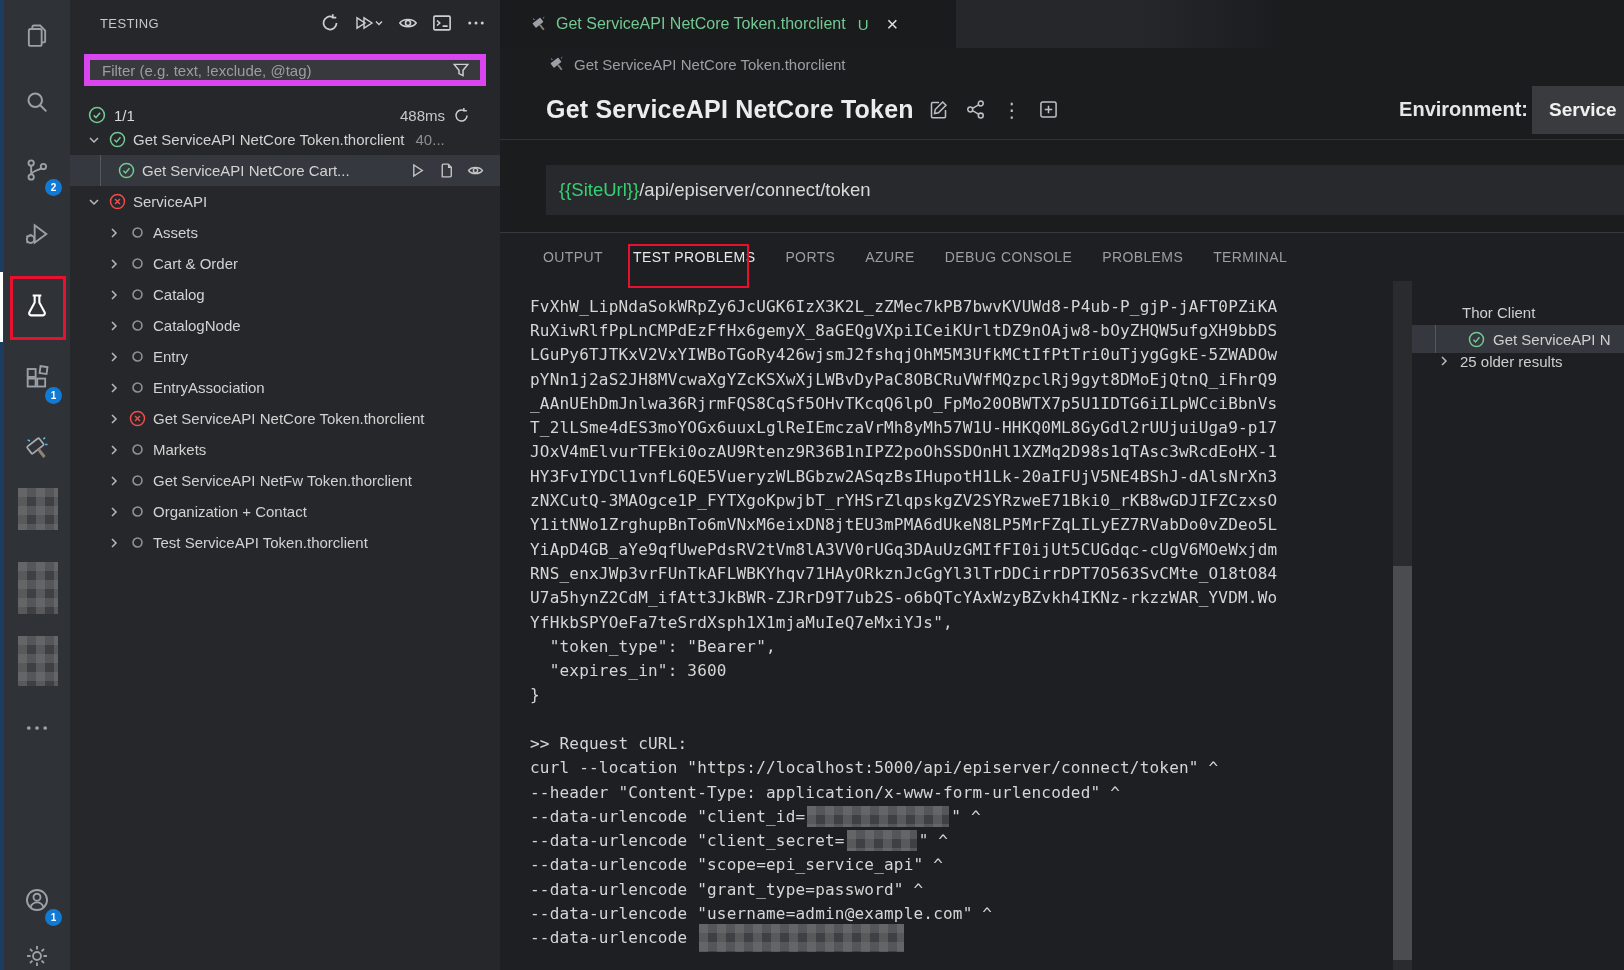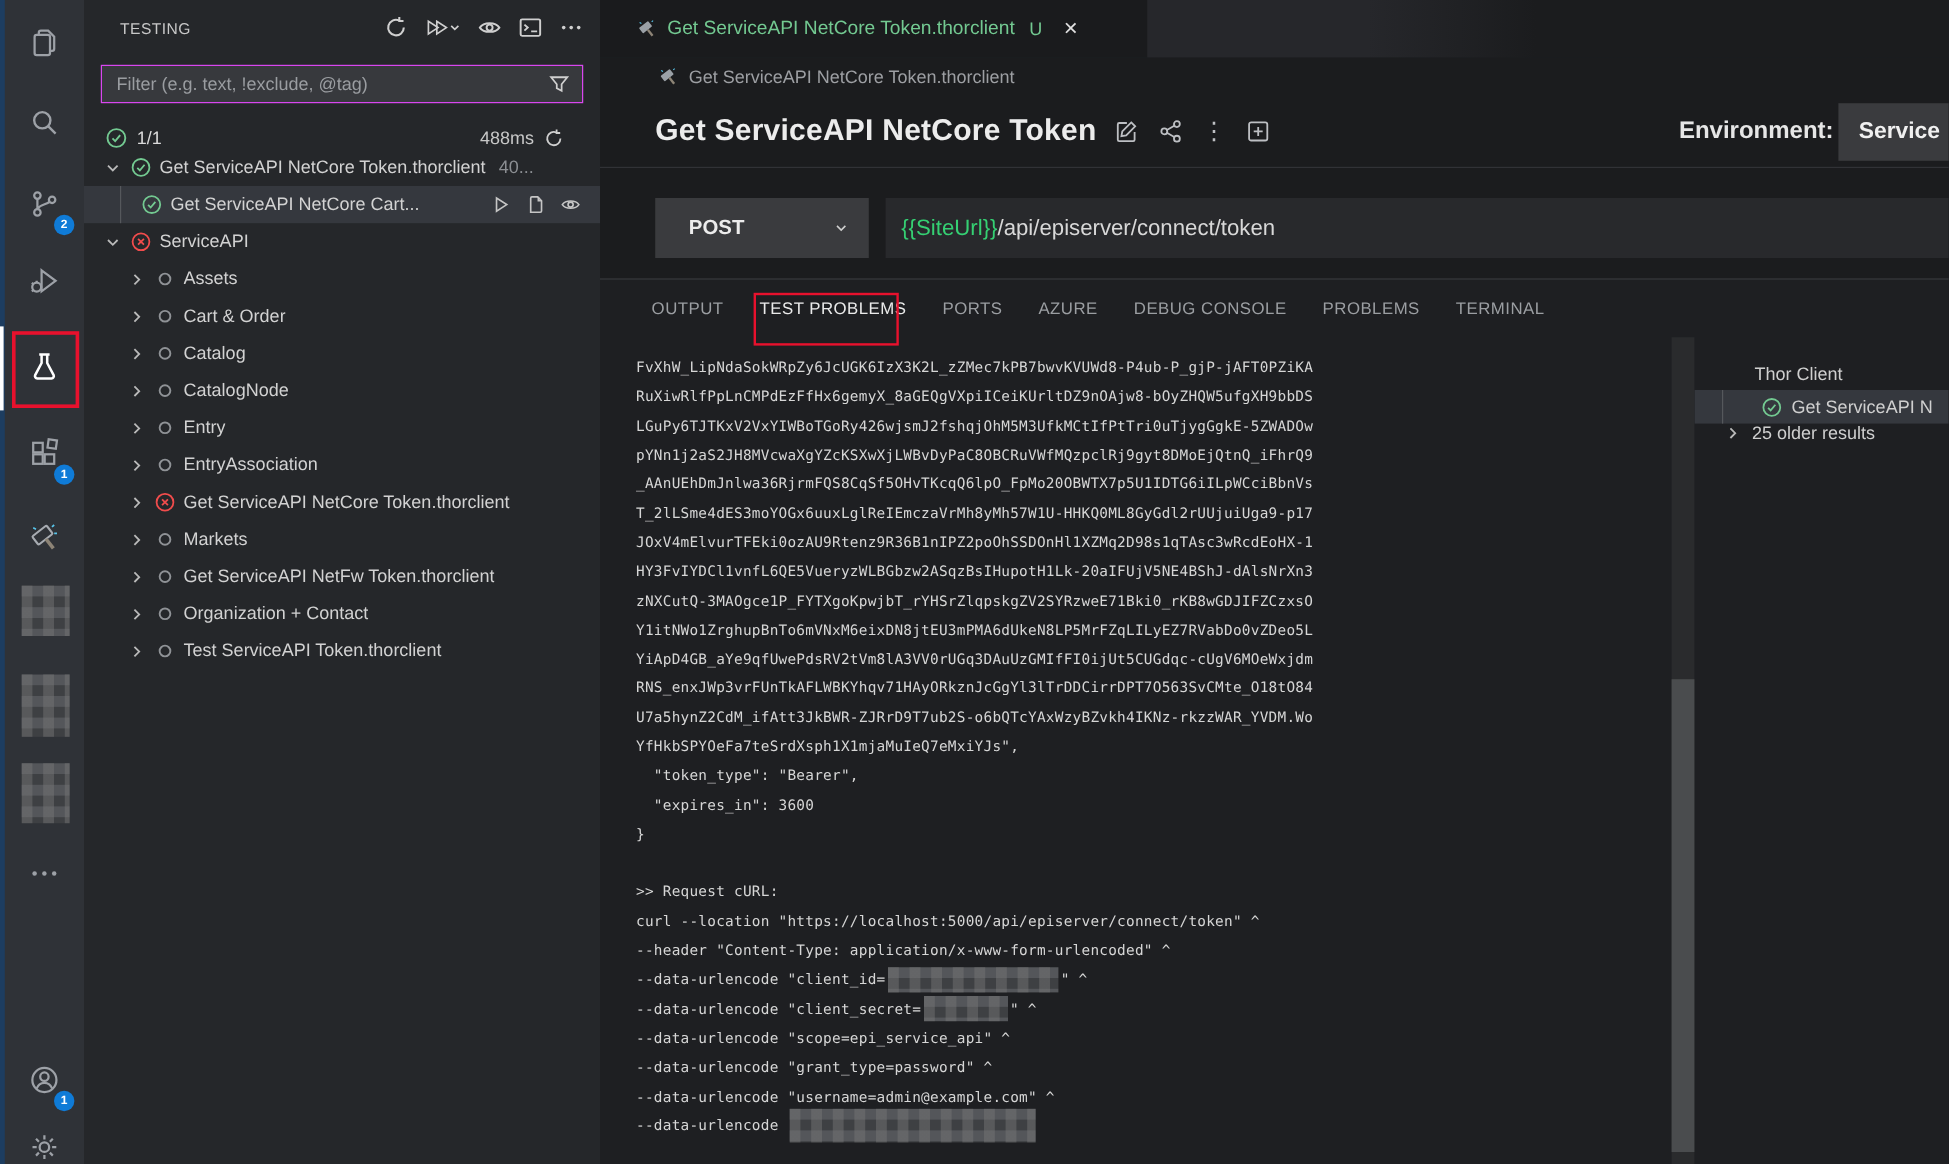--- a/index.html
+++ b/index.html
@@ -26,21 +26,21 @@
             background-size:18px 18px, 18px 18px; }
   .ab-blur { position:absolute; left:14px; width:40px; }
 
   
   .sidebar { width:430px; background:#25272a; flex:none; display:flex; flex-direction:column; }
   .sb-header { height:46px; display:flex; align-items:center; padding:0 14px 0 30px; }
   .sb-title { font-size:13px; color:#c8c8c8; letter-spacing:.4px; flex:1; }
   .sb-actions { display:flex; align-items:center; gap:14px; color:#cfcfcf; }
   .sb-actions .icon16 { width:20px; height:20px; }
   .icon16 svg { width:100%; height:100%; }
-  .filter { margin:8px 14px 6px 14px; height:32px; background:#37393d; border:1px solid #d946ef;
+  .filter { margin:8px 14px 6px 14px; height:32px; background:#37393d; border:6px solid #d946ef;
             display:flex; align-items:center; padding:0 10px 0 12px; }
   .filter .ph { flex:1; color:#9a9da1; font-size:15px; }
   .summary { height:32px; display:flex; align-items:flex-end; padding:0 30px 0 18px; gap:8px; }
   .summary .count { font-size:15px; color:#dadada; flex:1; }
   .summary .dur { font-size:15px; color:#c7c7c7; }
 
   .tree { flex:1; position:relative; font-size:15px; }
   .trow { height:31px; display:flex; align-items:center; gap:7px; padding-right:4px; position:relative; }
   .trow .chev { width:16px; height:16px; color:#b9b9b9; flex:none; }
   .trow .chev svg { width:16px; height:16px; }
@@ -100,21 +100,21 @@
   .panel { flex:1; display:flex; flex-direction:column; background:#1e1f22;
            border-top:1px solid #38393c; min-height:0; }
   .ptabs { height:48px; flex:none; display:flex; align-items:center; gap:30px;
            padding-left:43px; position:relative; font-size:14px; letter-spacing:.4px; }
   .ptab { color:#9b9ea2; white-space:nowrap; }
   .ptab.active { color:#eaeaea; }
   .red-tabbox { position:absolute; left:128px; top:11px; width:121px; height:44px;
                 border:2px solid #e8112d; z-index:5; }
   .pbody { flex:1; display:flex; min-height:0; }
   .output { width:893px; flex:none; padding:13px 0 0 30px; overflow:hidden;
-            font-family:"DejaVu Sans Mono", monospace; font-size:12px; letter-spacing:.2px;
+            font-family:"DejaVu Sans Mono", monospace; font-size:16px; letter-spacing:.2px;
             color:#d6d6d6; }
   .ln { height:24.3px; white-space:pre; display:flex; align-items:center; }
   .redact { display:inline-block; height:21px; margin:0 2px; vertical-align:middle; }
   .redact.r1 { width:142px; } .redact.r2 { width:70px; } .redact.r3 { width:205px; height:28px; }
 
   .scroll { width:19px; flex:none; background:#2a2b2d; position:relative; }
   .scroll .thumb { position:absolute; left:0; width:19px; top:285px; bottom:10px; background:#4a4c4e; }
 
   .results { flex:1; padding-top:18px; font-size:15px; color:#cfcfcf; overflow:hidden; }
   .res-title { padding-left:50px; height:26px; display:flex; align-items:center; }
@@ -541,28 +541,20 @@
             </svg>
         </span>
       </span>
       <span class="env">
         <span class="env-label">Environment:</span>
         <span class="env-btn">Service</span>
       </span>
     </div>
 
     <div class="requestrow">
-      <div class="method">
-        <span class="method-label">POST</span>
-        <span class="chevd">
-            <svg viewBox="0 0 16 16" fill="none" stroke="currentColor" stroke-width="1.5">
-              <path d="M6 4l4 4-4 4"></path>
-            </svg>
-          </span>
-      </div>
       <div class="urlbox">
         <span class="url-var">{{SiteUrl}}</span>
           <span class="url-path">/api/episerver/connect/token</span>
       </div>
     </div>
 
     <div class="panel">
       <div class="ptabs">
         <span class="ptab">OUTPUT</span>
         <span class="ptab active">TEST PROBLEMS</span>

